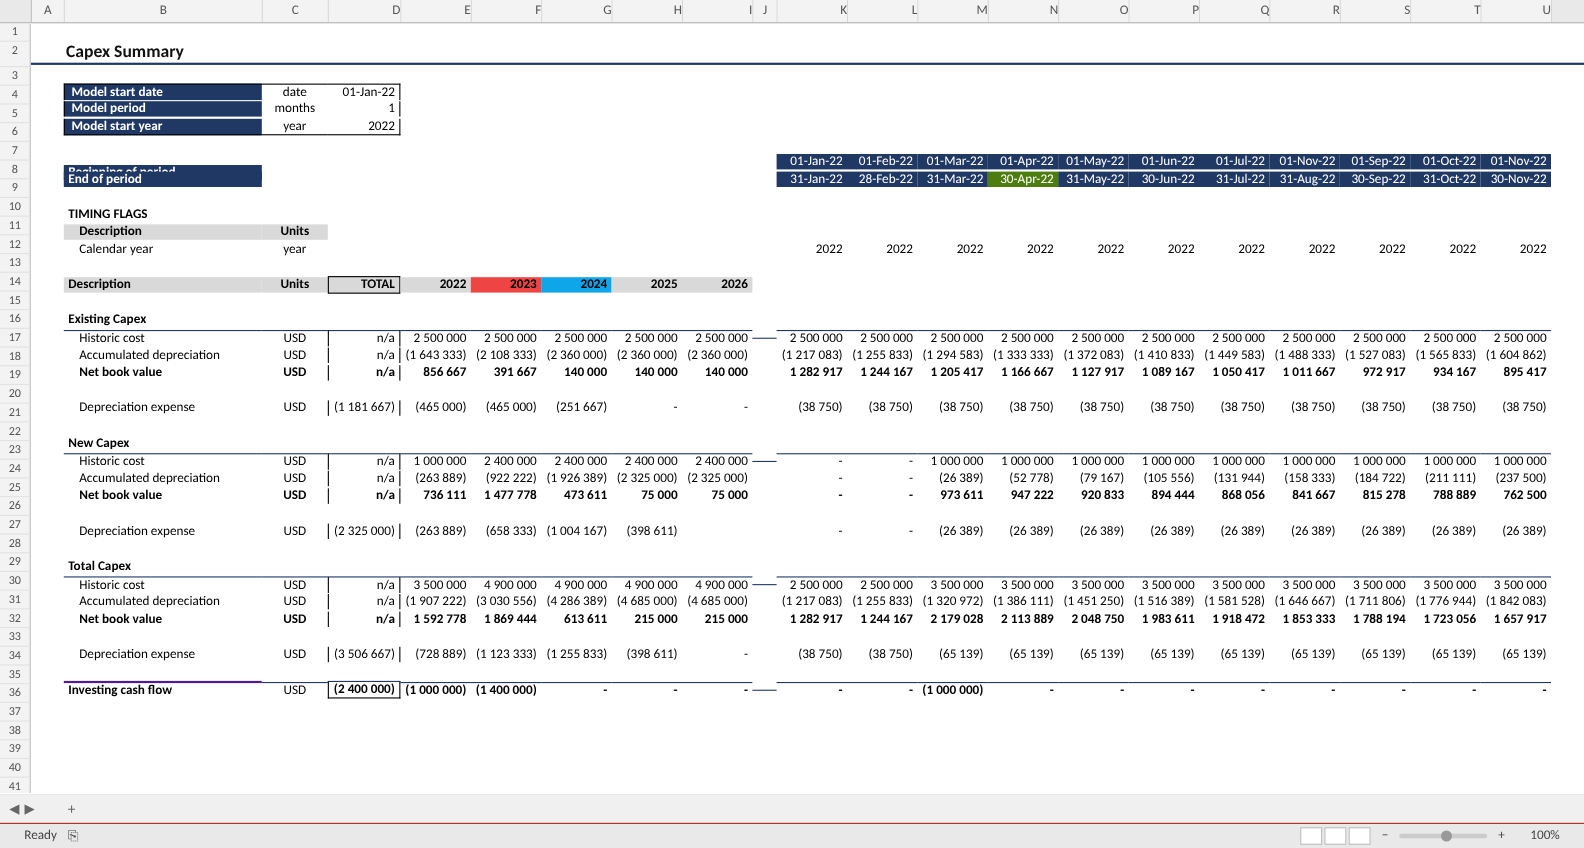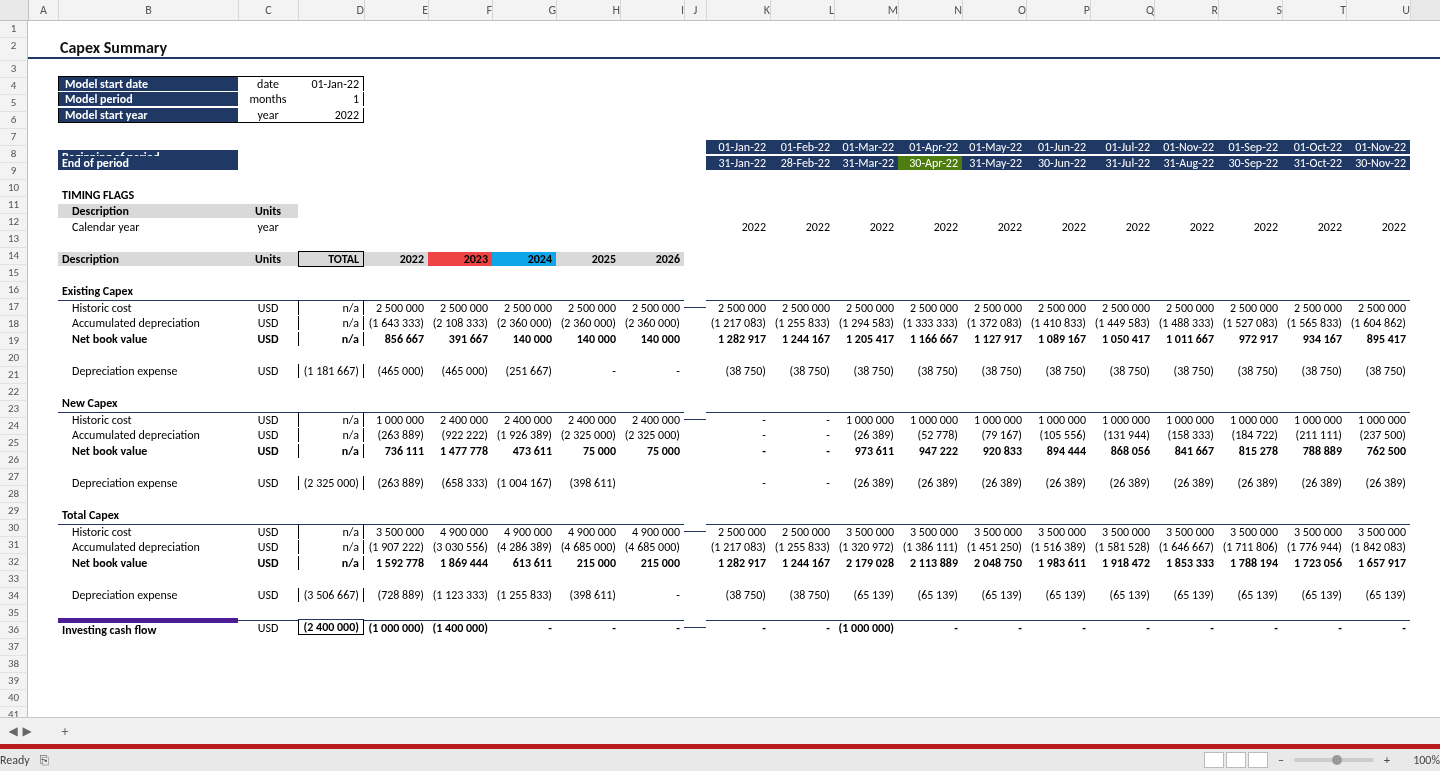--- a/index.html
+++ b/index.html
@@ -151,25 +151,25 @@
     width: 26px;
     text-align: center;
     font-size: 14px;
     color: #666;
   }
 
   
   .statusbar {
     height: 22px;
     background: #e9e9e9;
-    border-top: 5px solid #b91c1c;
+    border-top: 1px solid #b91c1c;
     display: flex;
     align-items: center;
     justify-content: space-between;
-    padding: 0 0;
+    padding: 0 22px;
     font-size: 12px;
     color: #444;
   }
   .statusbar .left-group, .statusbar .right-group {
     display: flex;
     align-items: center;
     gap: 10px;
   }
   .viewbtns { display: flex; gap: 2px; }
   .viewbtn {
@@ -1107,21 +1107,21 @@
             <div class="cell cO"></div>
             <div class="cell cP"></div>
             <div class="cell cQ"></div>
             <div class="cell cR"></div>
             <div class="cell cS"></div>
             <div class="cell cT"></div>
             <div class="cell cU"></div>
           </div>
           <div class="row">
             <div class="cell cA"></div>
-            <div class="cell cB bold left" style=";border-top:5px solid #4c1d95;">Investing cash flow</div>
+            <div class="cell cB bold left" style=";border-top:2px solid #4c1d95;">Investing cash flow</div>
             <div class="cell cC" style=";border-top:1px solid #1f3864;">USD</div>
             <div class="cell cD bold" style=";border-top:1px solid #1f3864;border-left:1px solid #000;border-right:1px solid #000;border-bottom:1px solid #000;">(2 400 000)</div>
             <div class="cell cE bold" style=";border-top:1px solid #1f3864;">(1 000 000)</div>
             <div class="cell cF bold" style=";border-top:1px solid #1f3864;">(1 400 000)</div>
             <div class="cell cG bold" style=";border-top:1px solid #1f3864;">-</div>
             <div class="cell cH bold" style=";border-top:1px solid #1f3864;">-</div>
             <div class="cell cI bold" style=";border-top:1px solid #1f3864;">-</div>
             <div class="cell cJ" style=";border-top:1px solid #1f3864;"></div>
             <div class="cell cK bold" style=";border-top:1px solid #1f3864;">-</div>
             <div class="cell cL bold" style=";border-top:1px solid #1f3864;">-</div>

